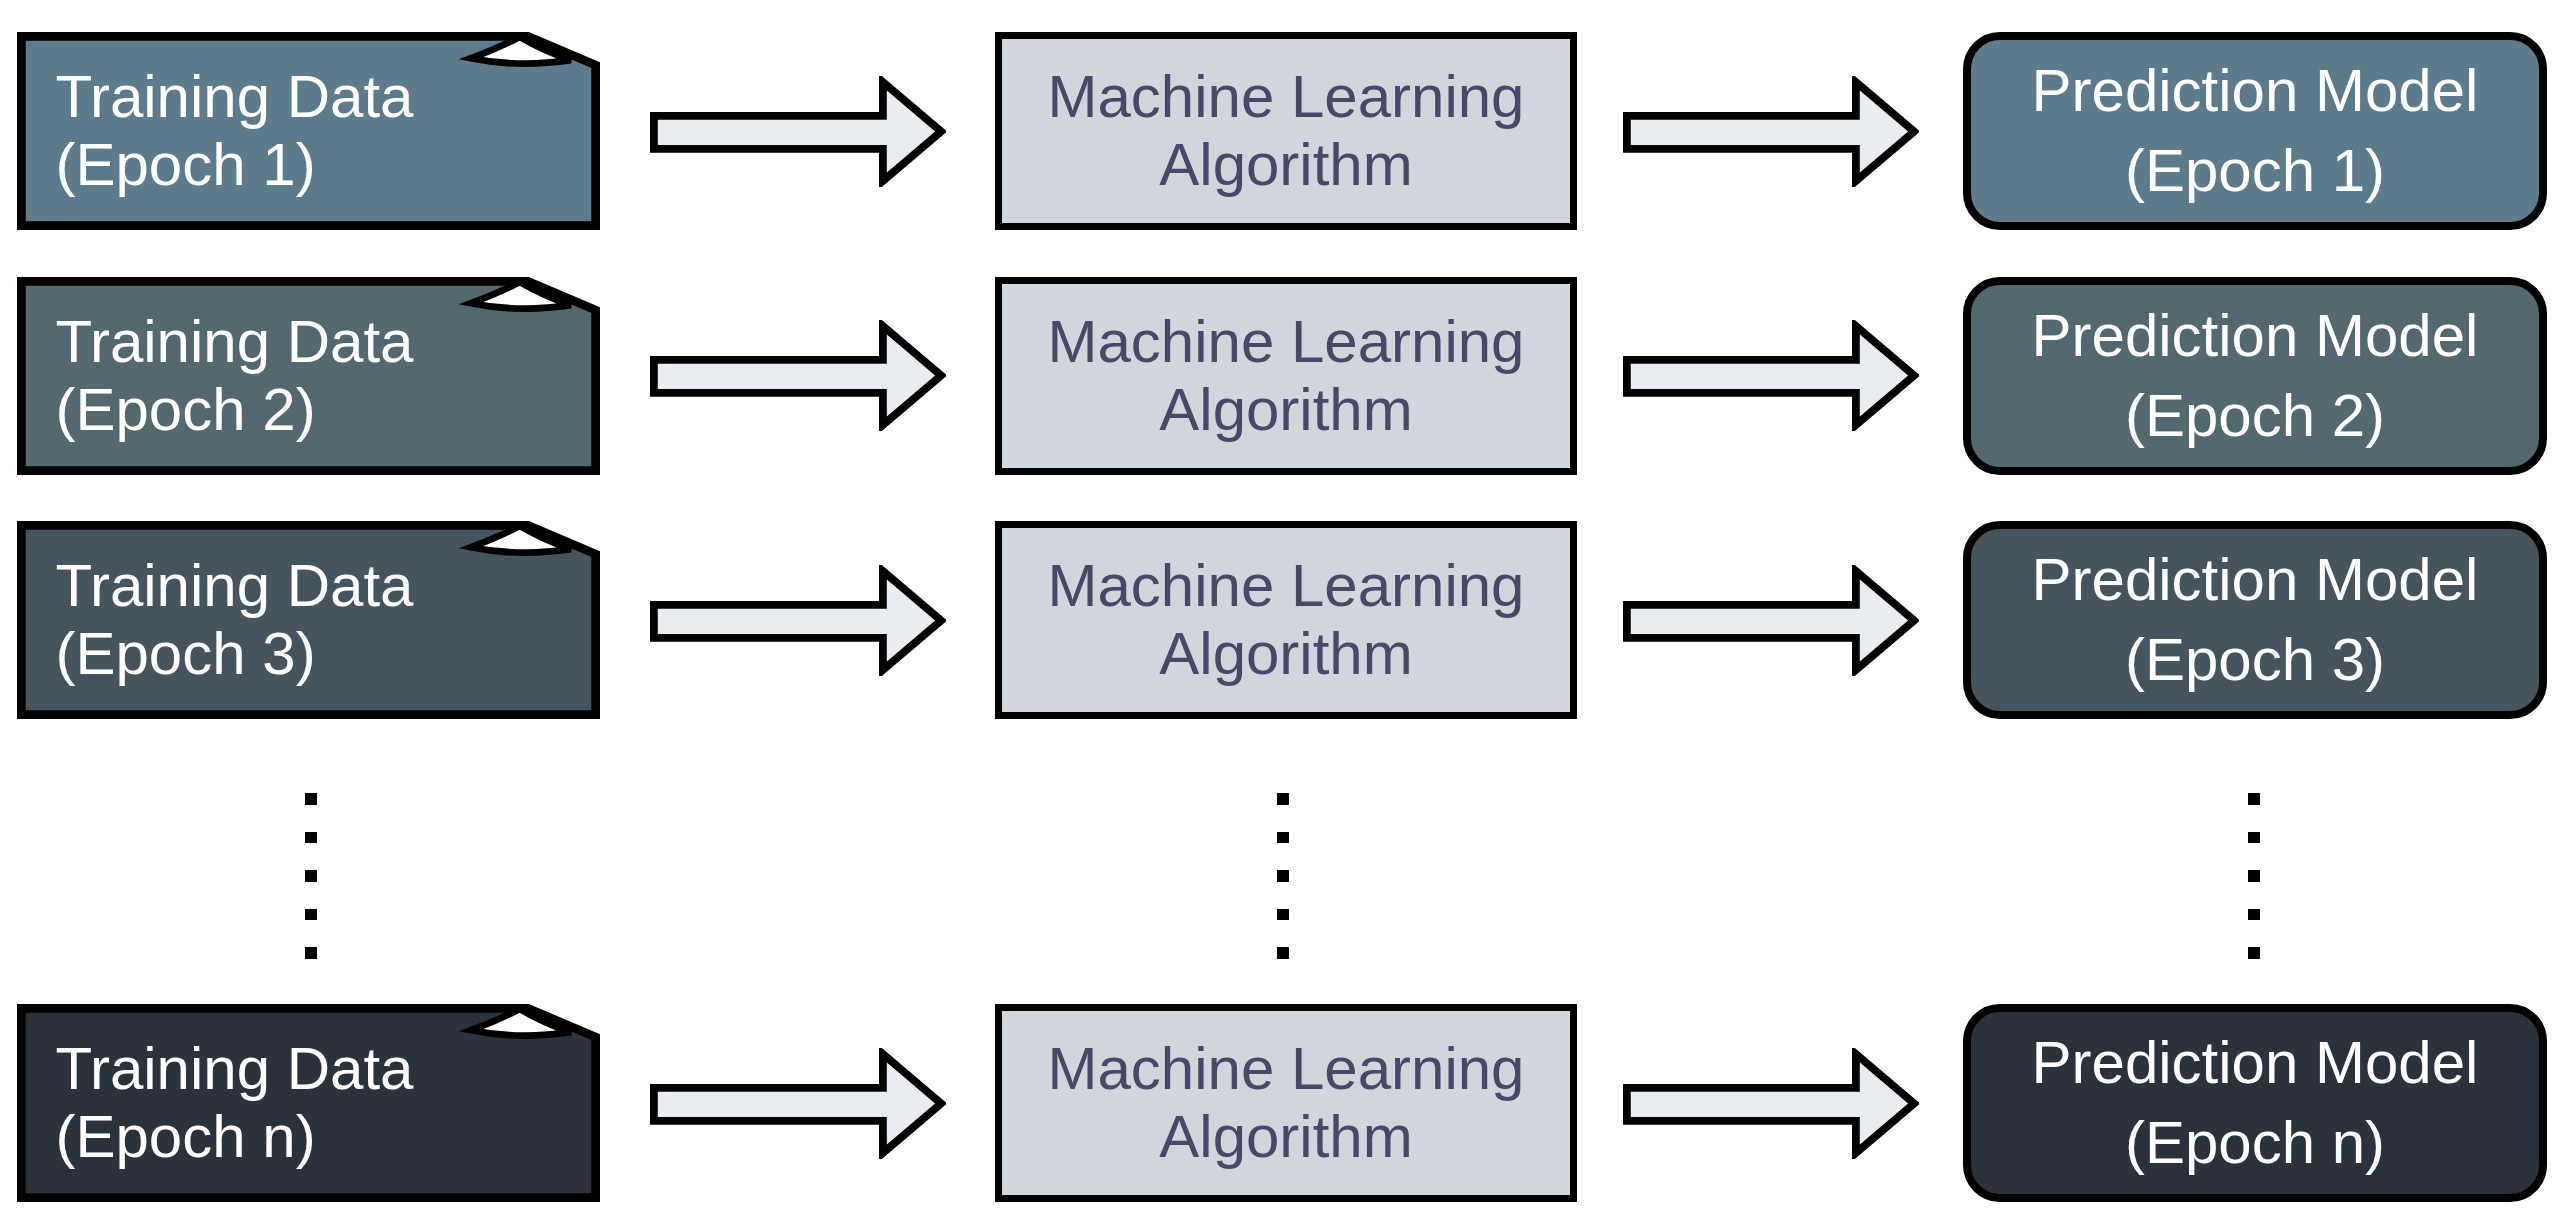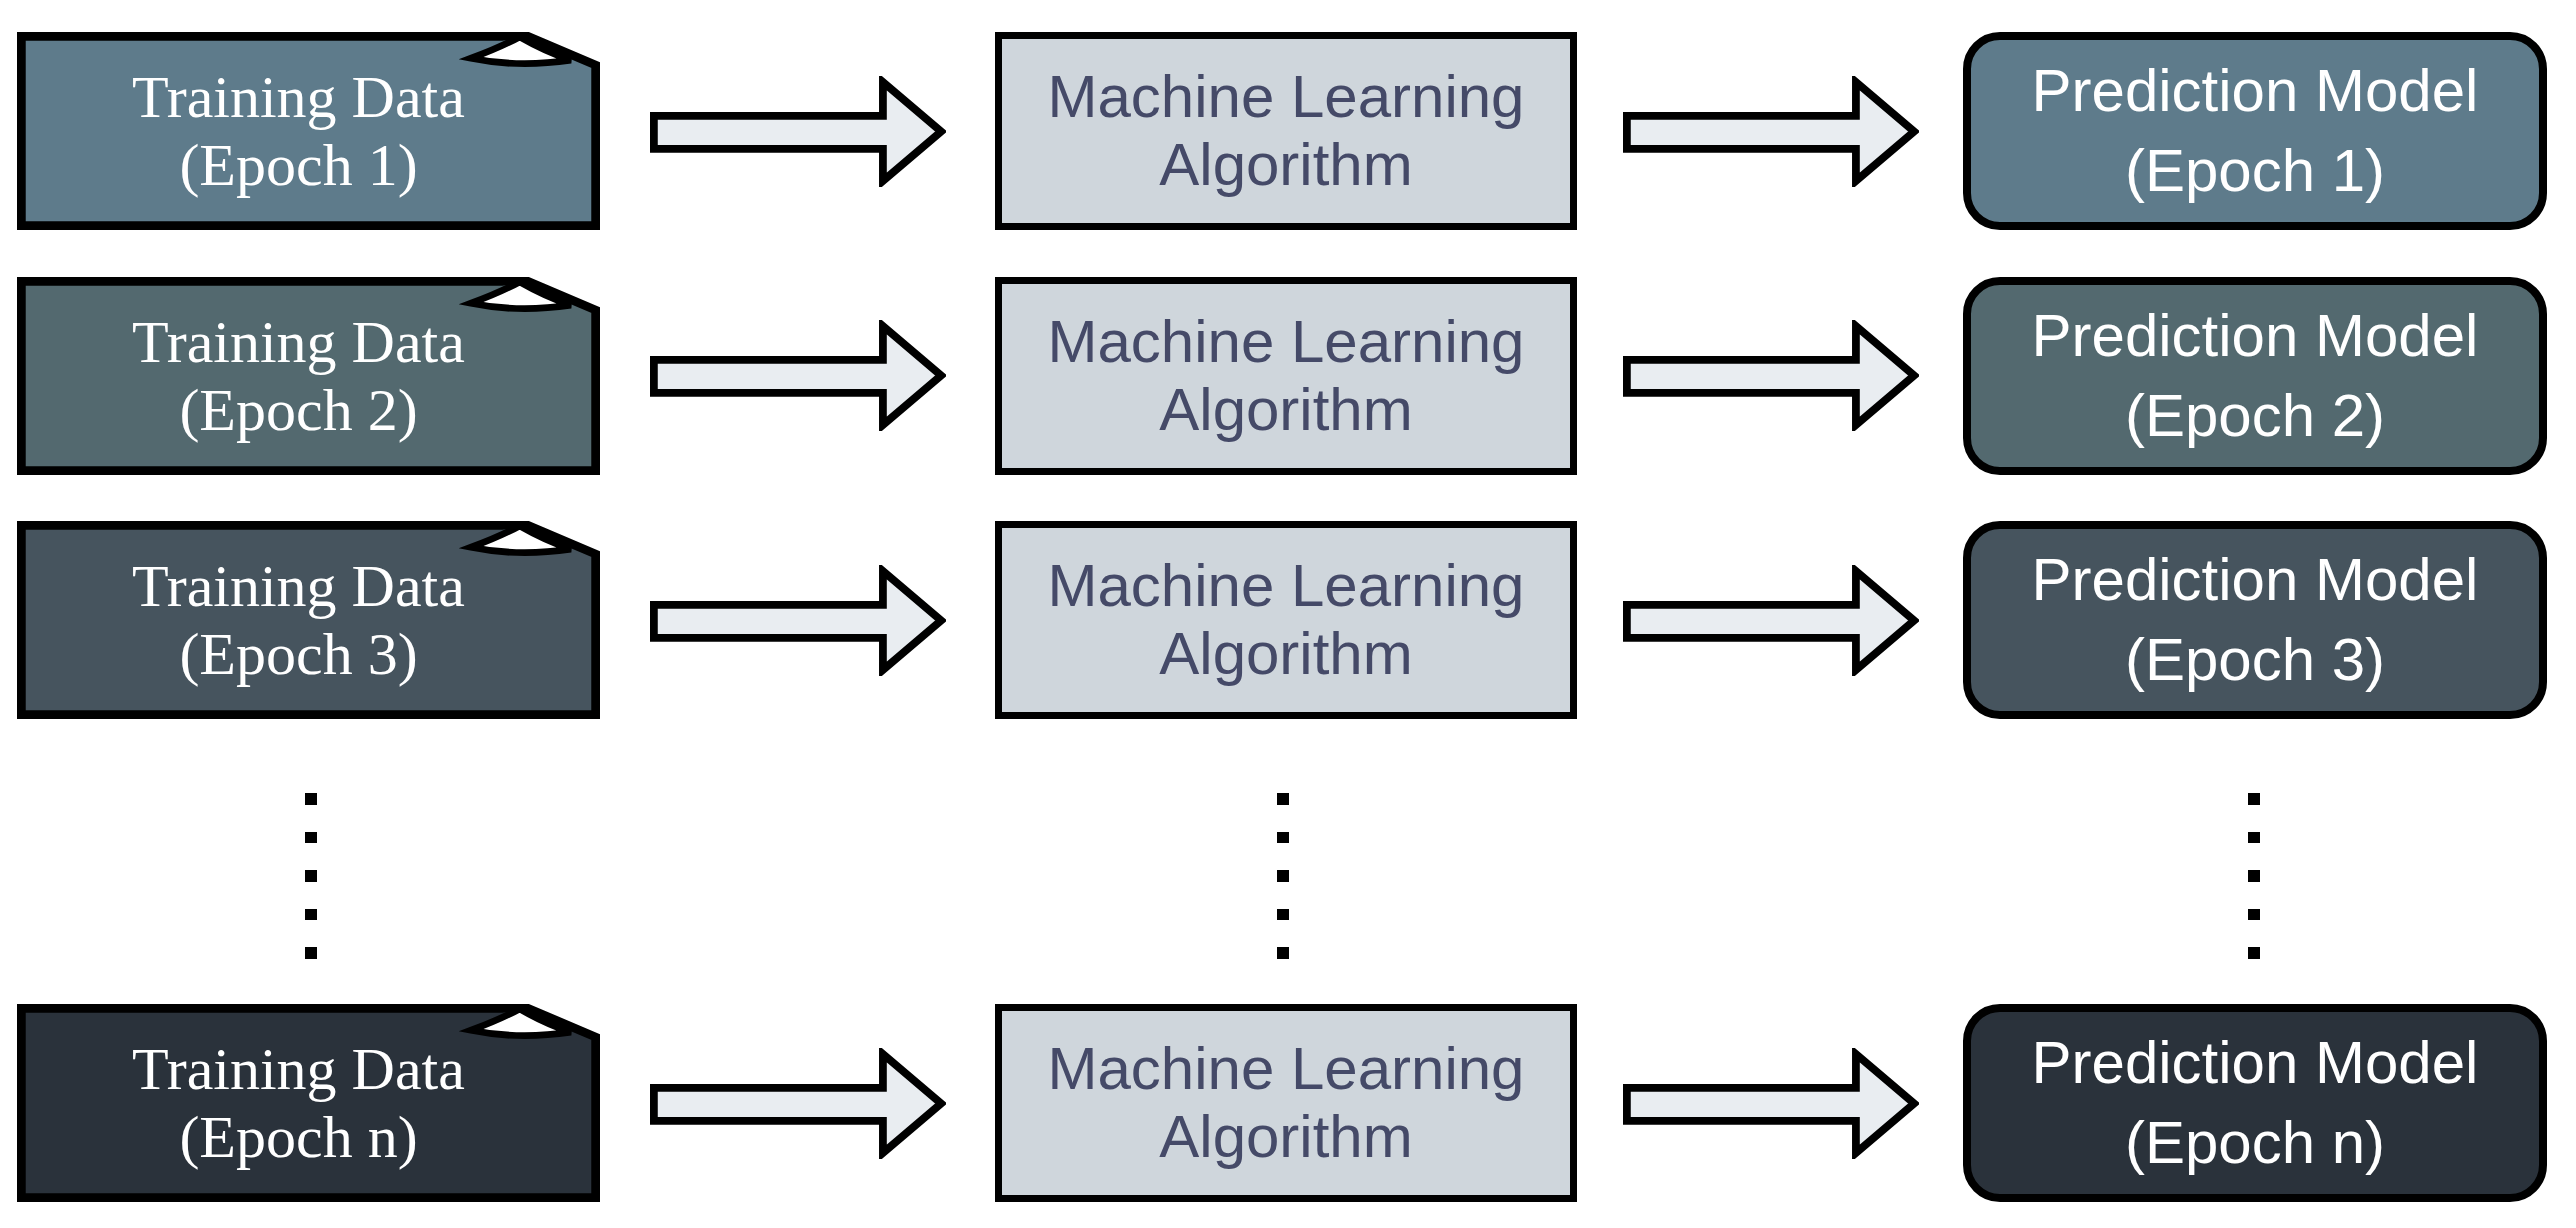--- a/index.html
+++ b/index.html
@@ -10,24 +10,23 @@
     font-family:"Liberation Sans", sans-serif;
     overflow:hidden;
   }
   .abs { position:absolute; }
 
   
   .doc-box { width:583px; height:198px; }
   .doc-box svg { position:absolute; left:0; top:0; width:100%; height:100%; }
   .doc-label {
     position:absolute; left:0; top:0; right:58px; bottom:0;
-    display:flex; flex-direction:column; align-items:center; justify-content:center;
+    display:flex; flex-direction:column; align-items:flex-start; justify-content:center;
     text-align:center; font-size:60px; line-height:68px; white-space:nowrap;
     padding-left:39px;
-    font-family:Liberation Serif, serif;
   }
 
   
   .algo-box {
     width:582px; height:198px; box-sizing:border-box;
     border:7.8px solid #000;
     display:flex; flex-direction:column; align-items:center; justify-content:center;
     text-align:center; font-size:60px; line-height:68px; white-space:nowrap;
   }
 

